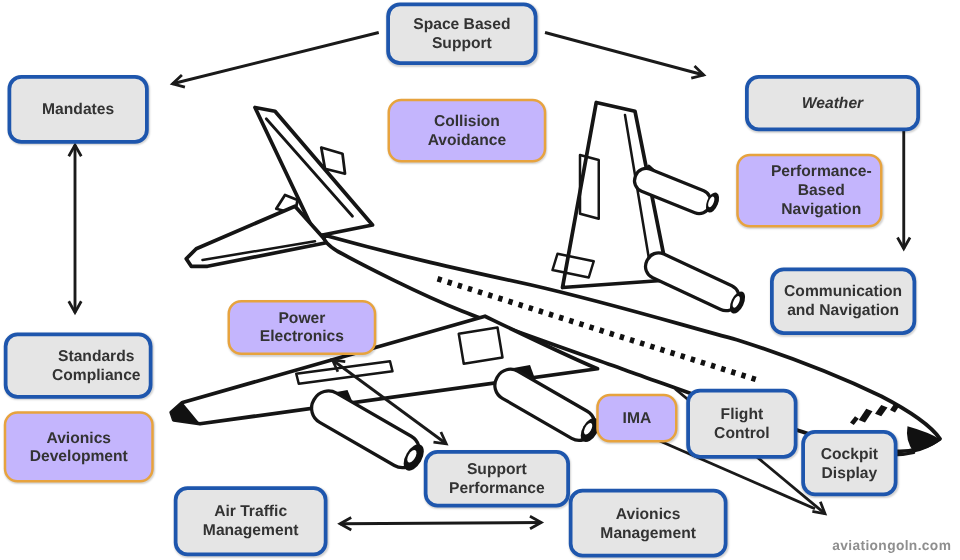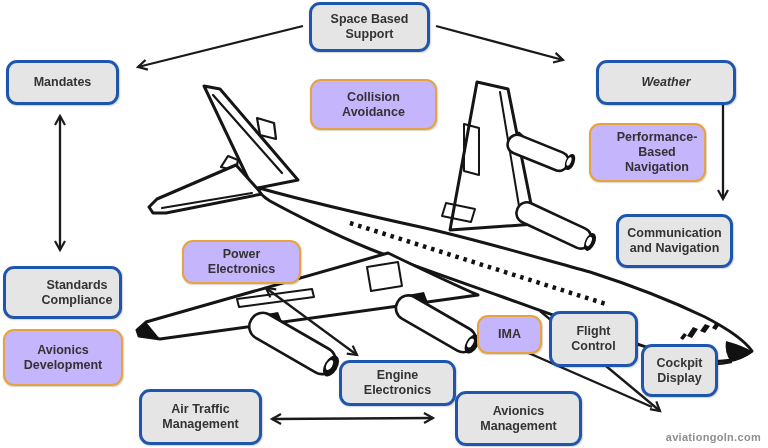--- a/index.html
+++ b/index.html
@@ -107,29 +107,29 @@
       <line x1="60" y1="116" x2="60" y2="250" marker-start="url(#ah)" marker-end="url(#ah)"></line>
       <line x1="723" y1="92" x2="723" y2="199" marker-start="url(#ah)" marker-end="url(#ah)"></line>
       <line x1="266" y1="288" x2="357" y2="355" marker-start="url(#ah)" marker-end="url(#ah)"></line>
       <line x1="540" y1="311" x2="660" y2="411" marker-end="url(#ah)"></line>
       <line x1="494" y1="338" x2="652" y2="407" marker-start="url(#ah)"></line>
       <line x1="272" y1="419" x2="433" y2="418" marker-start="url(#ah)" marker-end="url(#ah)"></line>
     </g>
   </svg>
 
   <div class="node blue" style="left:309px;top:2px;width:121px;height:50px;">Space Based Support</div>
-  <div class="node blue" style="left:6px;top:60px;width:113px;height:45px;">Mandates</div>
+  <div class="node blue" style="left:6px;top:60px;width:113px;height:55px;">Mandates</div>
   <div class="node blue" style="left:596px;top:60px;width:140px;height:45px;font-style:italic;">Weather</div>
   <div class="node yellow" style="left:310px;top:79px;width:127px;height:51px;">Collision Avoidance</div>
   <div class="node yellow" style="left:589px;top:123px;width:117px;height:59px;padding-left:24px;">Performance-Based Navigation</div>
   <div class="node yellow" style="left:182px;top:240px;width:119px;height:44px;">Power Electronics</div>
   <div class="node blue" style="left:616px;top:214px;width:117px;height:54px;">Communication and Navigation</div>
   <div class="node blue" style="left:3px;top:266px;width:119px;height:53px;padding-left:34px;">Standards Compliance</div>
   <div class="node yellow" style="left:3px;top:329px;width:120px;height:57px;">Avionics Development</div>
   <div class="node yellow" style="left:477px;top:290px;width:65px;height:39px;margin-top:25px;">IMA</div>
   <div class="node blue" style="left:549px;top:311px;width:89px;height:56px;">Flight Control</div>
   <div class="node blue" style="left:641px;top:344px;width:77px;height:53px;">Cockpit Display</div>
-  <div class="node blue" style="left:339px;top:360px;width:117px;height:46px;">Engine Electronics</div>
+  <div class="node blue" style="left:339px;top:360px;width:117px;height:46px;">Support Performance</div>
   <div class="node blue" style="left:139px;top:389px;width:123px;height:56px;">Air Traffic Management</div>
   <div class="node blue" style="left:455px;top:391px;width:127px;height:55px;">Avionics Management</div>
 
   <div id="watermark">aviationgoln.com</div>
 </div>
 
 </body></html>

